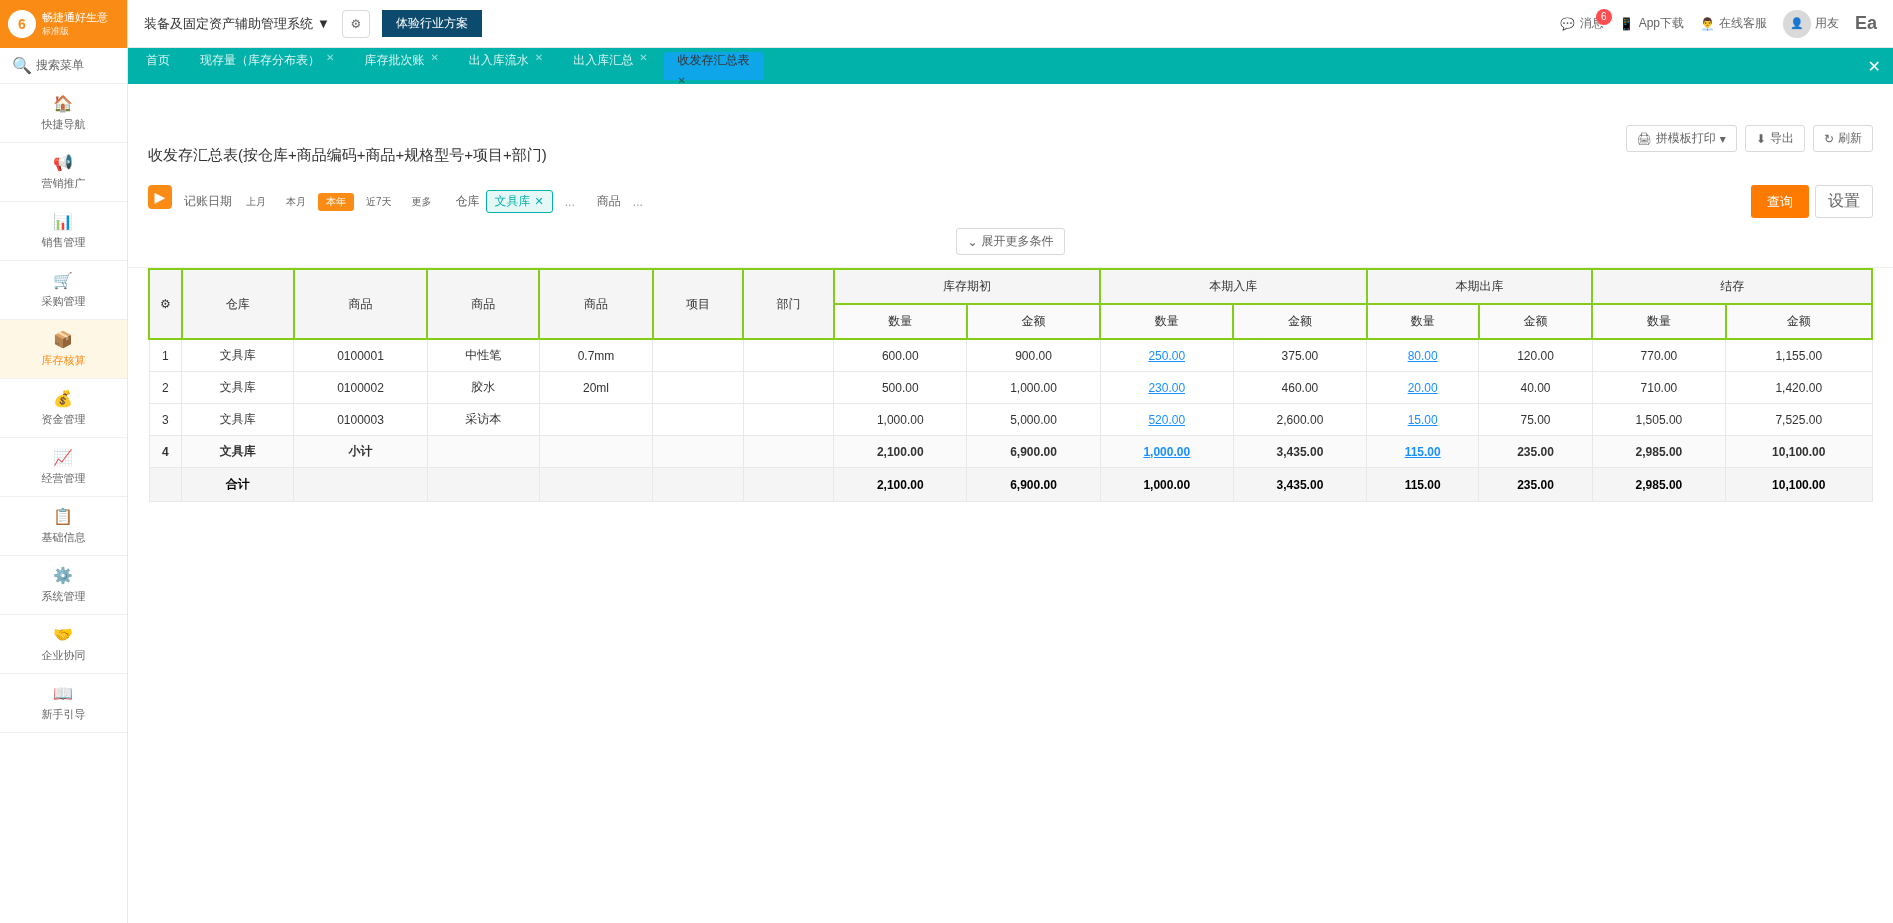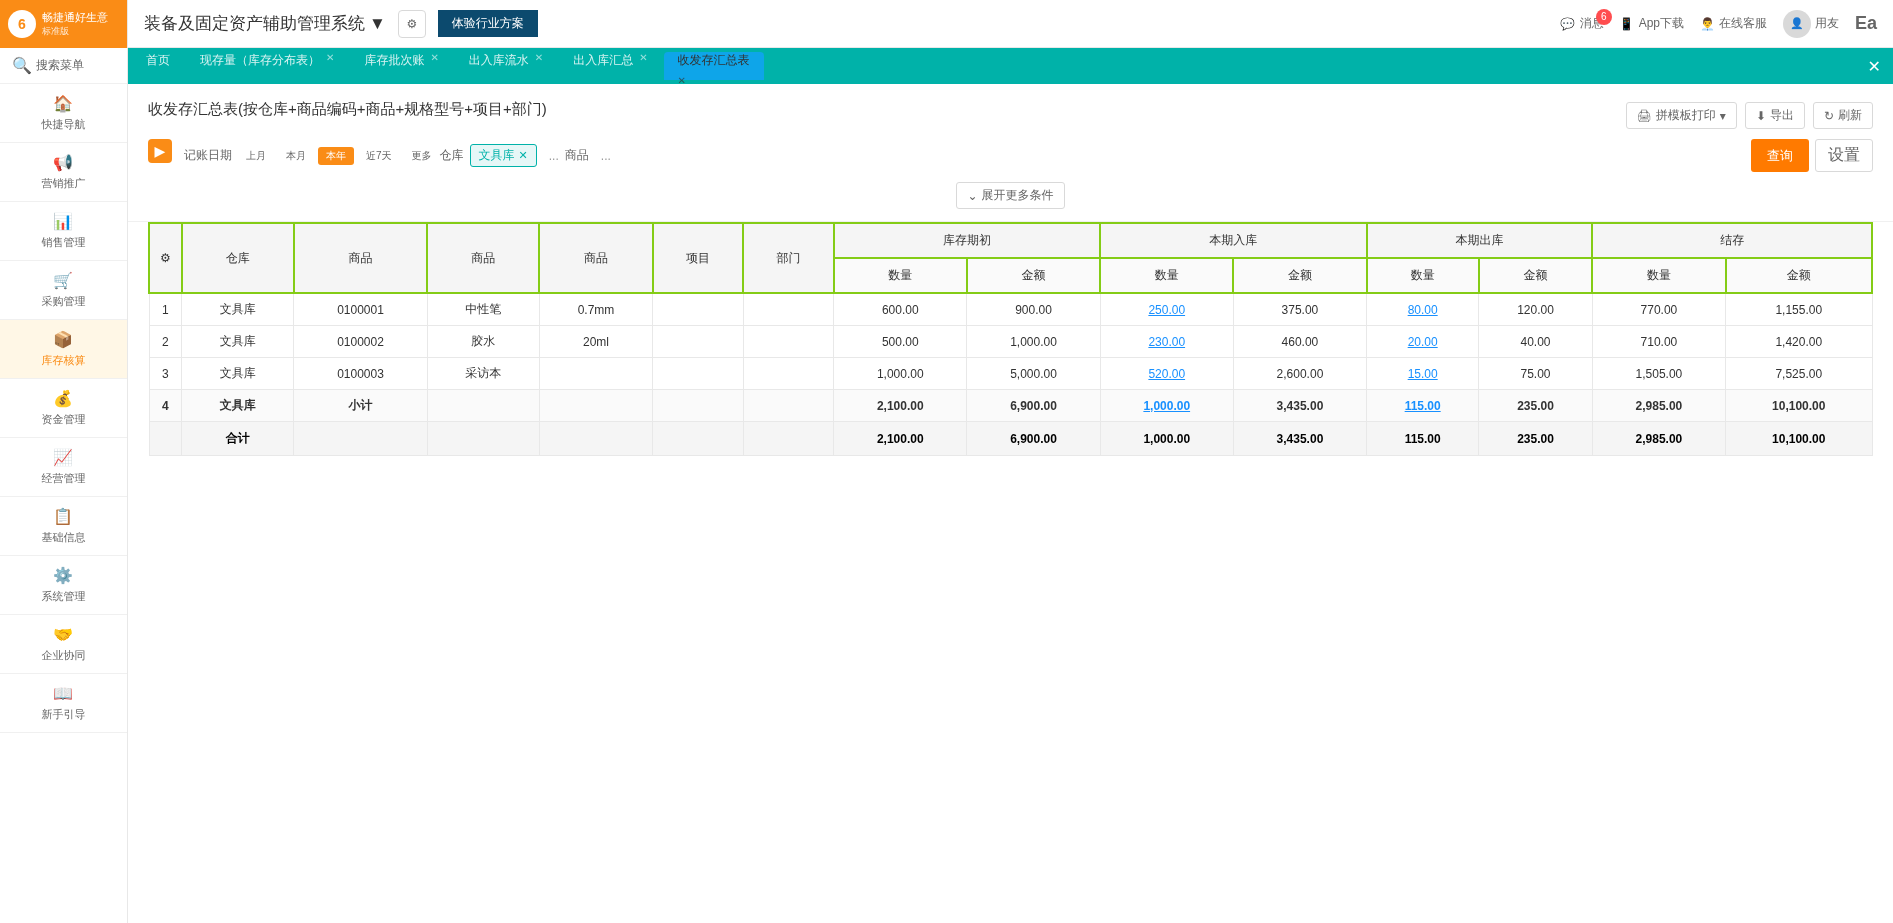--- a/index.html
+++ b/index.html
@@ -15,41 +15,41 @@
     .sidebar-item { display: flex; flex-direction: column; align-items: center; padding: 10px 4px; cursor: pointer; color: #666; font-size: 11px; gap: 4px; border-bottom: 1px solid #f0f0f0; }
     .sidebar-item.active { background: #fff7e6; color: #fa8c16; }
     .sidebar-item-icon { font-size: 16px; }
     .sidebar-search { display: flex; flex-direction: row; align-items: center; gap: 4px; padding: 8px 12px; font-size: 12px; color: #666; cursor: pointer; }
 
     
     .main { flex: 1; display: flex; flex-direction: column; overflow: hidden; }
 
     
     .topbar { height: 48px; background: #fff; border-bottom: 1px solid #e8e8e8; display: flex; align-items: center; padding: 0 16px; gap: 12px; }
-    .topbar-dropdown { display: flex; align-items: center; gap: 4px; font-size: 17px; color: #333; cursor: pointer; }
+    .topbar-dropdown { display: flex; align-items: center; gap: 4px; font-size: 13px; color: #333; cursor: pointer; }
     .topbar-gear { width: 28px; height: 28px; display: flex; align-items: center; justify-content: center; border: 1px solid #d9d9d9; border-radius: 4px; cursor: pointer; color: #666; }
     .topbar-btn { background: #0c4a6e; color: #fff; padding: 5px 14px; border-radius: 0; font-size: 12px; cursor: pointer; border: none; }
     .topbar-actions { display: flex; align-items: center; gap: 16px; margin-left: auto; }
     .topbar-action-item { display: flex; align-items: center; gap: 4px; font-size: 12px; color: #666; cursor: pointer; position: relative; }
     .badge { background: #ff4d4f; color: #fff; border-radius: 8px; padding: 0 4px; font-size: 10px; position: absolute; top: -6px; right: -8px; min-width: 16px; text-align: center; line-height: 16px; height: 16px; }
     .user-avatar { width: 28px; height: 28px; background: #d9d9d9; border-radius: 50%; display: flex; align-items: center; justify-content: center; font-size: 11px; color: #666; }
 
     
     .tabbar { background: #00b2a9; display: flex; align-items: center; height: 36px; padding: 0 4px; gap: 2px; }
     .tab { display: flex; align-items: flex-start; gap: 6px; padding: 0 14px; height: 28px; border-radius: 4px 4px 0 0; cursor: pointer; font-size: 12px; color: rgba(255,255,255,0.85); white-space: nowrap; }
     .tab.active { background: #0ea5e9; color: #333; flex-direction: column; }
     .tab-close { font-size: 10px; cursor: pointer; color: inherit; opacity: 0.7; }
     .tabbar-close-btn { margin-left: auto; color: #fff; cursor: pointer; font-size: 16px; padding: 0 8px; }
 
     
     .content { flex: 1; background: #fff; overflow-y: auto; padding: 0; }
 
     
     .page-header { padding: 16px 20px 8px; }
-    .page-title { font-size: 15px; color: #333; font-weight: 500; margin-bottom: 12px; }
+    .page-title { font-size: 15px; color: #333; font-weight: 500; margin-bottom: 12px; margin-top: 46px; }
     .filter-toggle { width: 24px; height: 24px; background: #fa8c16; color: #fff; display: flex; align-items: center; justify-content: center; border-radius: 4px; cursor: pointer; font-size: 14px; flex-shrink: 0; }
     .filter-group { display: flex; align-items: center; gap: 6px; }
     .filter-label { color: #666; font-size: 12px; }
     .date-options { display: flex; gap: 4px; align-items: center; }
     .date-option { padding: 2px 8px; cursor: pointer; border-radius: 3px; font-size: 10px; color: #666; }
     .date-option.active { background: #fa8c16; color: #fff; border-radius: 3px; }
     .date-range { color: #999; font-size: 11px; }
     .filter-tag { background: #e6f7f7; color: #00b2a9; border: 1px solid #00b2a9; border-radius: 3px; padding: 2px 8px; display: flex; align-items: center; gap: 4px; font-size: 12px; }
     .filter-tag-close { cursor: pointer; font-size: 11px; }
     .filter-more { color: #999; cursor: pointer; font-size: 12px; padding: 2px 6px; }
@@ -220,21 +220,21 @@
             </div>
           </div>
         </div>
       </div>
 
       <div style="padding: 0 20px 8px; background:#fff; border-bottom: 1px solid #f0f0f0;">
         <div style="display:flex; align-items:flex-start; gap:12px; flex-wrap:wrap;">
           <div class="filter-toggle">▶</div>
           <div style="display:flex; flex-direction:column; gap:6px; flex:1;">
 
-            <div style="display:flex; align-items:center; flex-wrap:wrap;">
+            <div style="display:flex; align-items:center; gap:16px; flex-wrap:wrap;">
               <div class="filter-group">
                 <span class="filter-label">记账日期</span>
                 <div class="date-options">
                   <span class="date-option">上月</span>
                   <span class="date-option">本月</span>
                   <span class="date-option active">本年</span>
                   <span class="date-option">近7天</span>
                   <span class="date-option">更多</span>
                 </div>
               </div>

